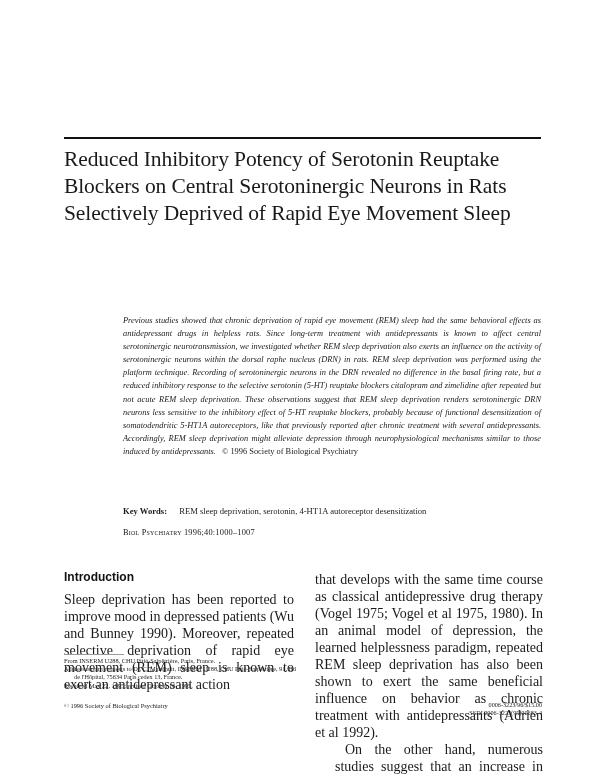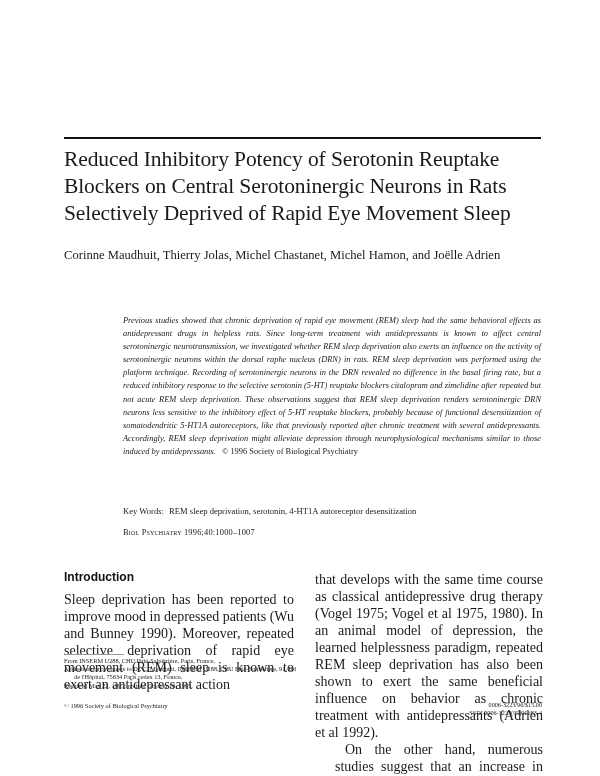--- a/index.html
+++ b/index.html
@@ -4,21 +4,21 @@
   <style>
     html, body { margin: 0; padding: 0; background: #ffffff; }
     body { width: 600px; height: 776px; position: relative; overflow: hidden; color: #111; font-family: "Liberation Serif", "DejaVu Serif", serif; }
     .page { position: absolute; left: 2px; top: 0; width: 600px; height: 776px; }
     .rule { position: absolute; left: 62px; top: 137px; width: 477px; height: 2px; background: #111; }
     .title { position: absolute; left: 62px; top: 146px; width: 490px; font-size: 21.5px; line-height: 27px; color: #1a1a1a; margin: 0; font-weight: normal; letter-spacing: -0.1px; }
     .authors { position: absolute; left: 62px; top: 246px; width: 450px; font-size: 12.6px; line-height: 18px; color: #1a1a1a; }
     .abstract { position: absolute; left: 121px; top: 314px; width: 418px; font-size: 8.4px; line-height: 13.1px; font-style: italic; text-align: justify; color: #1a1a1a; }
     .abstract .copyright { font-style: normal; margin-left: 6px; }
     .keywords { position: absolute; left: 121px; top: 505px; width: 420px; font-size: 8.6px; line-height: 12px; color: #1a1a1a; }
-    .keywords b { font-weight: normal; margin-right: 3px; }
+    .keywords b { font-weight: bold; margin-right: 10px; }
     .citation { position: absolute; left: 121px; top: 527px; width: 420px; font-size: 8.4px; line-height: 12px; color: #1a1a1a; letter-spacing: 0.2px; }
     .citation .sc { font-variant: small-caps; }
     .col-left { position: absolute; left: 62px; top: 570px; width: 230px; }
     .col-right { position: absolute; left: 313px; top: 571px; width: 228px; }
     .section-heading { font-family: "Liberation Sans", "DejaVu Sans", sans-serif; font-weight: bold; font-size: 12px; margin: 0 0 7px 0; color: #111; }
     .body-text { font-size: 14px; line-height: 17px; text-align: justify; margin: 0; color: #1a1a1a; }
     .body-text.indent { text-indent: 10px; margin-left: 20px; }
     .footnote-sep { position: absolute; left: 62px; top: 654px; width: 60px; height: 1px; background: #999; }
     .footnotes { position: absolute; left: 62px; top: 657px; width: 232px; font-size: 6.3px; line-height: 8.2px; color: #222; }
     .footnotes p { margin: 0; }
@@ -28,21 +28,20 @@
   </style>
 </head>
 <body>
 
 <div class="page">
 
   <div class="rule"></div>
 
   <h1 class="title">Reduced Inhibitory Potency of Serotonin Reuptake Blockers on Central Serotoninergic Neurons in Rats Selectively Deprived of Rapid Eye Movement Sleep</h1>
 
-  <div class="authors">Corinne Maudhuit, Thierry Jolas, Michel Chastanet, Michel Hamon, and Joëlle Adrien</div>
 
   <div class="abstract">
     <span>Previous studies showed that chronic deprivation of rapid eye movement (REM) sleep had the same behavioral effects as antidepressant drugs in helpless rats. Since long-term treatment with antidepressants is known to affect central serotoninergic neurotransmission, we investigated whether REM sleep deprivation also exerts an influence on the activity of serotoninergic neurons within the dorsal raphe nucleus (DRN) in rats. REM sleep deprivation was performed using the platform technique. Recording of serotoninergic neurons in the DRN revealed no difference in the basal firing rate, but a reduced inhibitory response to the selective serotonin (5-HT) reuptake blockers citalopram and zimelidine after repeated but not acute REM sleep deprivation. These observations suggest that REM sleep deprivation renders serotoninergic DRN neurons less sensitive to the inhibitory effect of 5-HT reuptake blockers, probably because of functional desensitization of somatodendritic 5-HT1A autoreceptors, like that previously reported after chronic treatment with several antidepressants. Accordingly, REM sleep deprivation might alleviate depression through neurophysiological mechanisms similar to those induced by antidepressants.</span><span class="copyright">© 1996 Society of Biological Psychiatry</span>
   </div>
 
   <div class="keywords">
     <b>Key Words:</b>
     <span>REM sleep deprivation, serotonin, 4-HT1A autoreceptor desensitization</span>
   </div>
 

